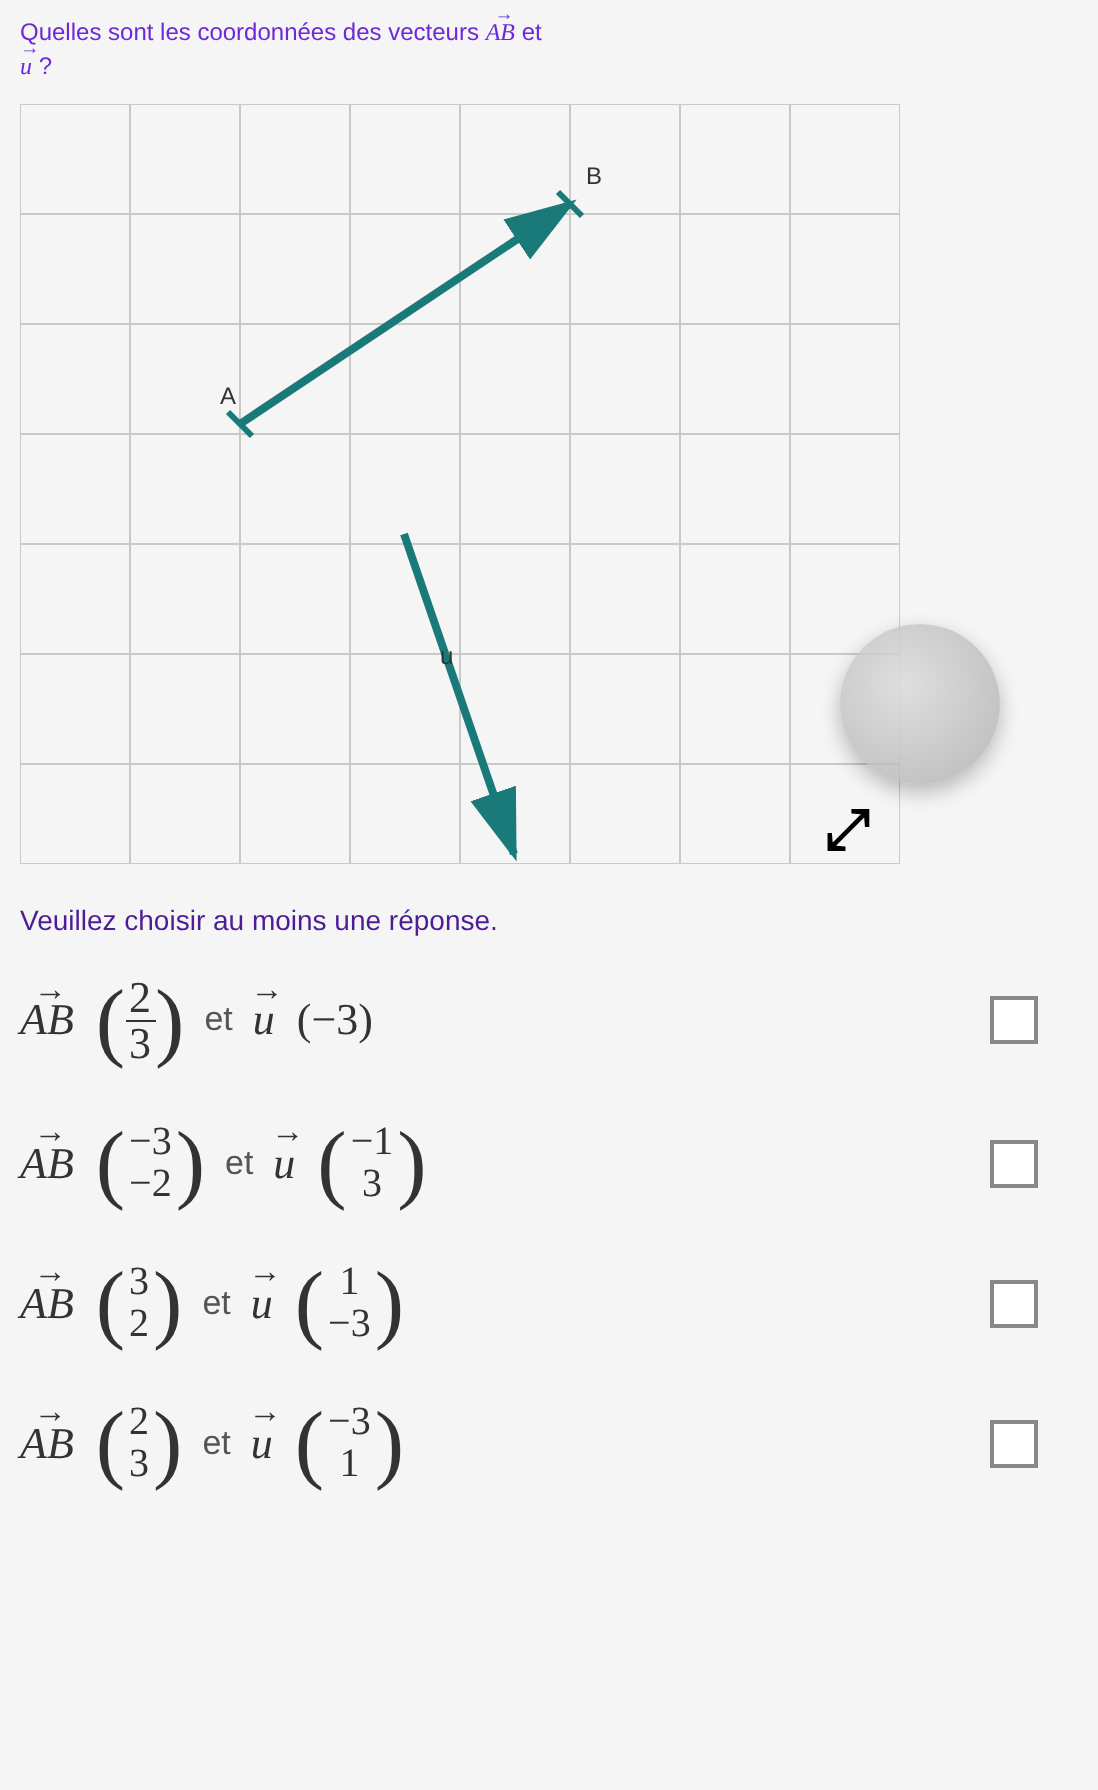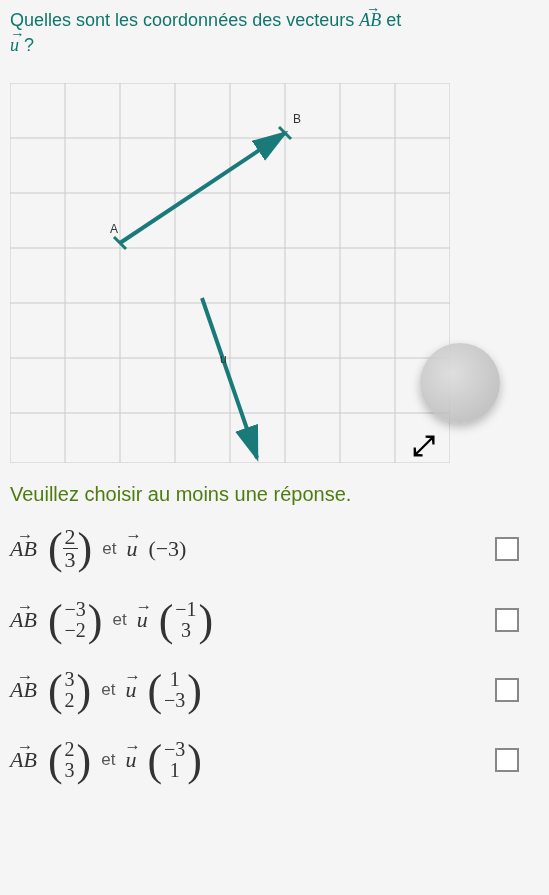--- a/index.html
+++ b/index.html
@@ -6,24 +6,24 @@
 body {
   font-family: Arial, Helvetica, sans-serif;
   background: #f5f5f5;
   width: 549px;
   height: 895px;
   padding: 8px 10px;
   color: #333;
   position: relative;
 }
 .question-text {
-  font-size: 18px;
+  font-size: 12px;
   line-height: 1.4;
-  color: #0f766e;
-  margin-bottom: 25px;
+  color: #6d28d9;
+  margin-bottom: 10px;
 }
 .vec-over { position: relative; display: inline-block; }
 .vec-over::before {
   content: "→";
   position: absolute;
   top: -0.75em;
   left: 50%;
   transform: translateX(-30%);
   font-size: 0.8em;
 }
@@ -47,22 +47,22 @@
 }
 .resize-icon {
   position: absolute;
   right: 55px;
   bottom: 0px;
   font-size: 28px;
   color: #000;
   font-weight: bold;
 }
 .prompt {
-  font-size: 20px;
-  color: #4d7c0f;
+  font-size: 14px;
+  color: #4c1d95;
   margin-bottom: 20px;
 }
 .options { display: flex; flex-direction: column; gap: 28px; padding-right: 20px;}
 .option-row {
   display: flex;
   justify-content: space-between;
   align-items: center;
 }
 .option-math {
   font-size: 22px;

